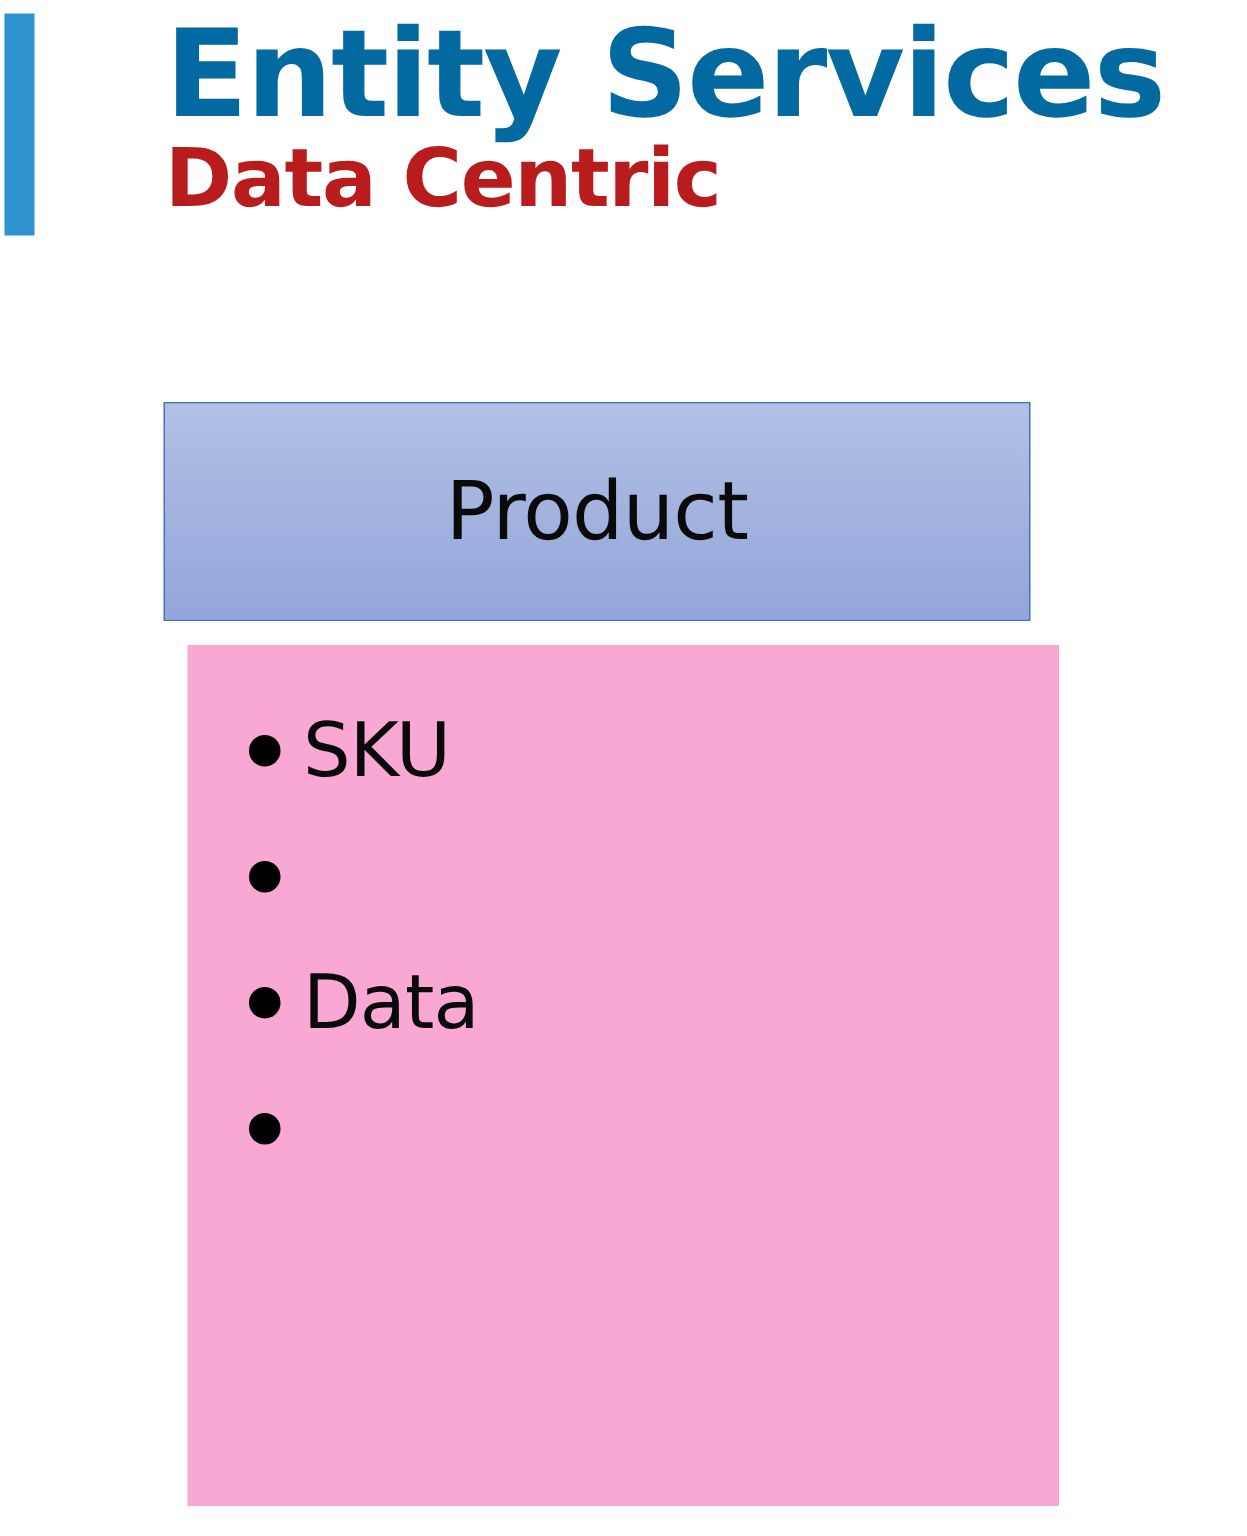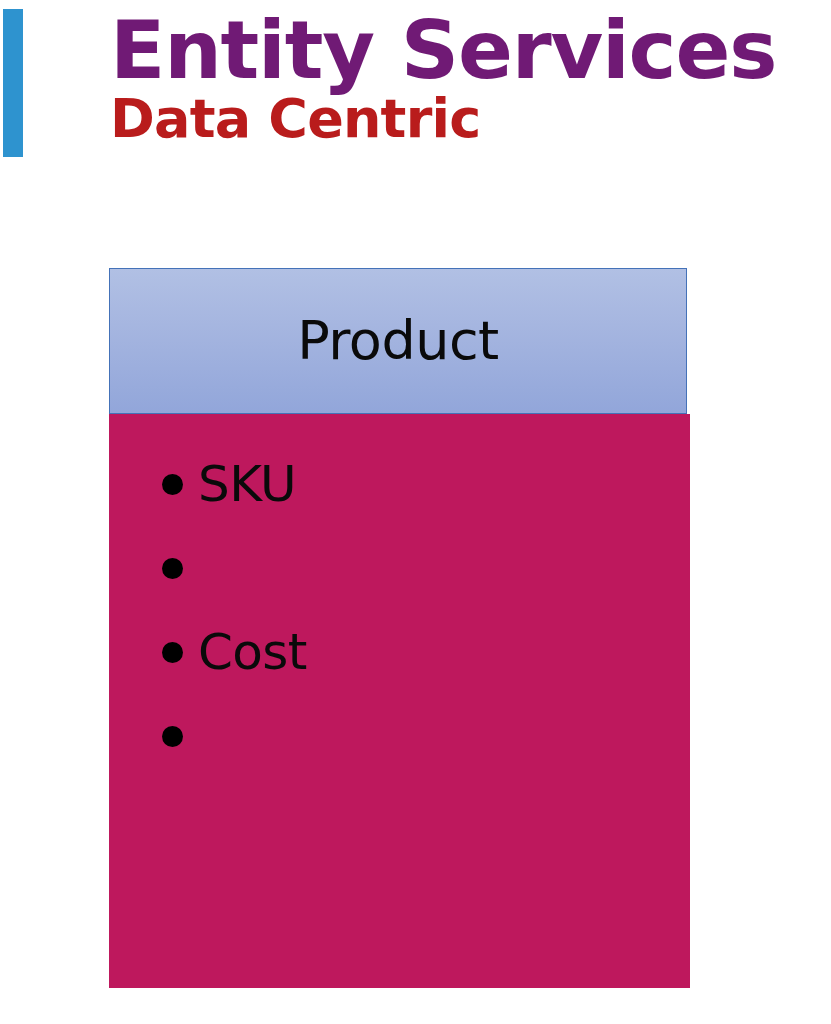--- a/index.html
+++ b/index.html
@@ -44,21 +44,21 @@
     position: absolute;
     left: 110px;
     top: 0px;
     width: 715px;
   }
 
   #brand-title {
     font-family: "DejaVu Sans", sans-serif;
     font-size: 81px;
     font-weight: bold;
-    color: #701a75;
+    color: #0369a1;
     letter-spacing: -1.2px;
     line-height: 1;
     margin: 0;
     padding-top: 10px;
     white-space: nowrap;
   }
 
   #brand-subtitle {
     font-family: "DejaVu Sans", sans-serif;
     font-size: 54px;
@@ -98,23 +98,23 @@
     font-weight: normal;
     color: #0a0a0a;
     line-height: 1;
     letter-spacing: -0.5px;
   }
 
   #entity-card-body {
     box-sizing: border-box;
     width: 581px;
     height: 574px;
-    background: #be185d;
-    padding: 28px 0 0 12px;
-    margin: 0;
+    background: #f9a8d4;
+    padding: 28px 0 0 0;
+    margin: 16px;
     list-style: none;
   }
 
   .attribute-row {
     display: flex;
     align-items: center;
     height: 84px;
     padding-left: 41px;
   }
 
@@ -164,21 +164,21 @@
       </li>
 
       <li class="attribute-row">
         <span class="attribute-bullet"></span>
       </li>
 
 
 
       <li class="attribute-row">
         <span class="attribute-bullet"></span>
-        <span class="attribute-label">Cost</span>
+        <span class="attribute-label">Data</span>
       </li>
 
       <li class="attribute-row">
         <span class="attribute-bullet"></span>
       </li>
 
     </ul>
   </div>
 
 </div>

